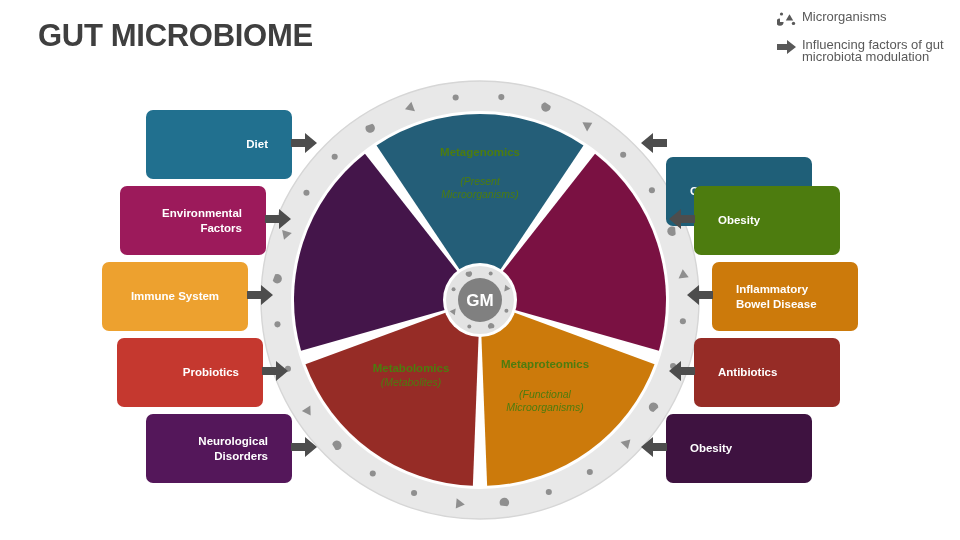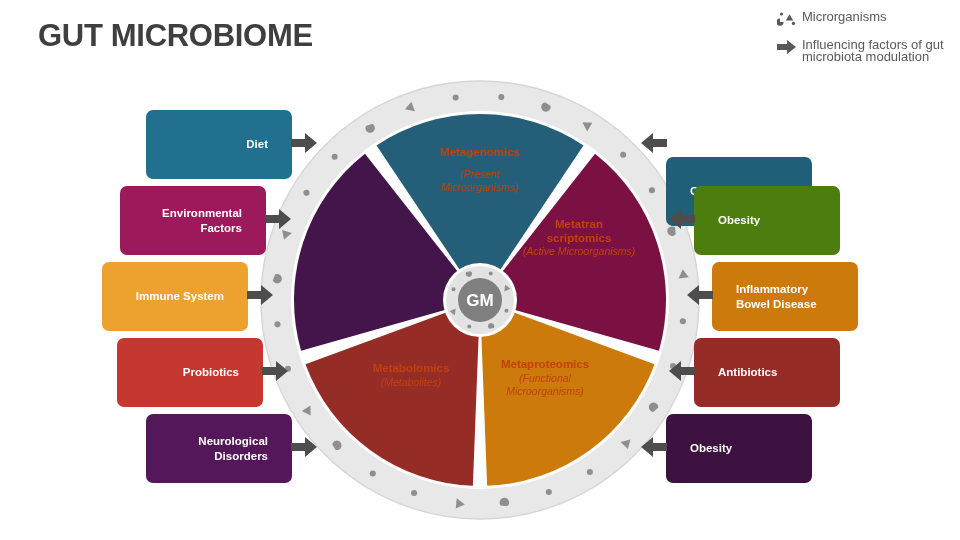--- a/index.html
+++ b/index.html
@@ -31,21 +31,21 @@
     line-height: 12px;
     padding-top: 1px;
   }
 
   
   .wheel { position: absolute; left: 258px; top: 78px; width: 444px; height: 444px; }
   .wheel svg { display:block; }
 
   .seg-label {
     position: absolute;
-    color: #c2410c;
+    color: #4d7c0f;
     text-align: center;
     line-height: 13.5px;
     pointer-events: none;
   }
   .seg-title { font-size: 11.5px; font-weight: bold; display:block; }
   .seg-sub   { font-size: 10.5px; font-style: italic; display:block; }
 
   
   .box {
     position: absolute;
@@ -146,48 +146,44 @@
           <path d="M 195.76561167660546 229.91183716194433 L 198.98961167660545 235.71503716194434 L 192.54161167660547 235.71503716194434 Z" transform="rotate(397 195.76561167660546 233.13583716194432)" fill="#8f8f8f"></path>
           <circle cx="195.57526014484657" cy="211.3237120876465" r="1.984" fill="#8f8f8f"></circle>
           <path d="M 207.7641628380557 195.76561167660546 a 3.1 3.1 0 1 1 3.1 3.1 Z" transform="rotate(487 210.8641628380557 195.76561167660546)" fill="#8f8f8f"></path>
         </g>
       <circle cx="222" cy="222" r="22" fill="#808080"></circle>
       <text id="hub-text" x="222" y="228" text-anchor="middle" fill="#ffffff" font-family="Liberation Sans, sans-serif" font-size="17" font-weight="bold">GM</text>
     </svg>
 
     <div class="seg-label" style="left:122px; top:68px; width:200px;">
       <span class="seg-title">Metagenomics</span>
-      <span class="seg-sub" style="display:block;max-width:112px;margin:8px auto;font-style:italic;">(Present Microorganisms)</span>
-    </div>
-
-    <div class="seg-label" style="left:256px; top:140px; width:130px;">
-      <span class="seg-title" style="max-width:84px;margin:0 auto;">Metatran scriptomics</span>
-      <span class="seg-sub" style="max-width:124px;margin:0 auto;">(Active Microorganisms)</span>
-    </div>
+      <span class="seg-sub" style="display:block;max-width:112px;margin:15px auto;font-style:italic;">(Present Microorganisms)</span>
+    </div>
+
 
     <div class="seg-label" style="left:212px; top:280px; width:150px;">
       <span class="seg-title">Metaproteomics</span>
-      <span class="seg-sub" style="max-width:110px;margin:0 auto;">(Functional Microorganisms)</span>
+      <span class="seg-sub" style="max-width:110px;margin:16px auto;">(Functional Microorganisms)</span>
     </div>
 
     <div class="seg-label" style="left:78px; top:284px; width:150px;">
       <span class="seg-title">Metabolomics</span>
       <span class="seg-sub">(Metabolites)</span>
     </div>
 
   </div>
 
   <div id="boxes-layer">
       <div class="box left" style="left: 146px; top: 110px; width: 146px; height: 69px; background: rgb(33, 112, 143);">
         <span>Diet</span>
       </div>
       <div class="box left" style="left: 120px; top: 186px; width: 146px; height: 69px; background: rgb(156, 26, 91);">
         <span>Environmental Factors</span>
       </div>
-      <div class="box left" style="left: 102px; top: 262px; width: 146px; height: 69px; background: rgb(237, 161, 47);">
+      <div class="box left" style="left: 102px; top: 262px; width: 146px; height: 69px; background: rgb(237, 161, 47); justify-content: center;">
         <span>Immune System</span>
       </div>
       <div class="box left" style="left: 117px; top: 338px; width: 146px; height: 69px; background: rgb(197, 56, 47);">
         <span>Probiotics</span>
       </div>
       <div class="box left" style="left: 146px; top: 414px; width: 146px; height: 69px; background: rgb(84, 23, 90);">
         <span>Neurological Disorders</span>
       </div>
       <div class="box right" style="left: 666px; top: 110px; width: 146px; height: 69px; background: rgb(31, 95, 120); margin-top: 47px;">
         <span>Cystic Fibrosis</span>

